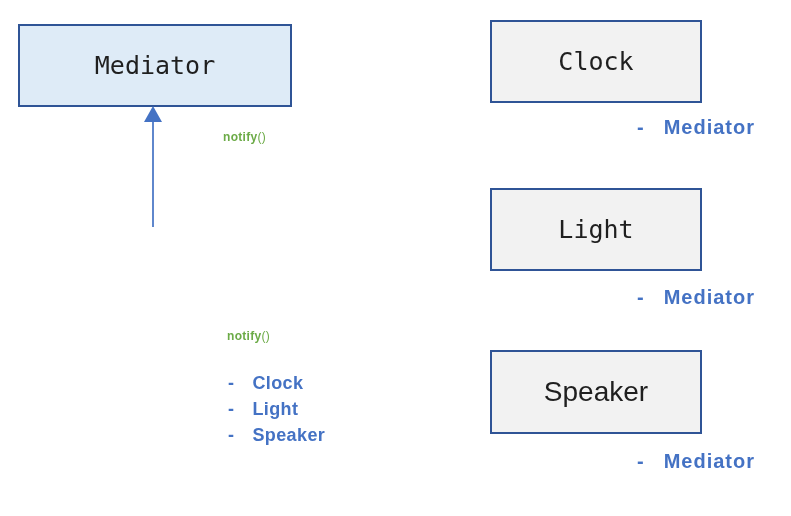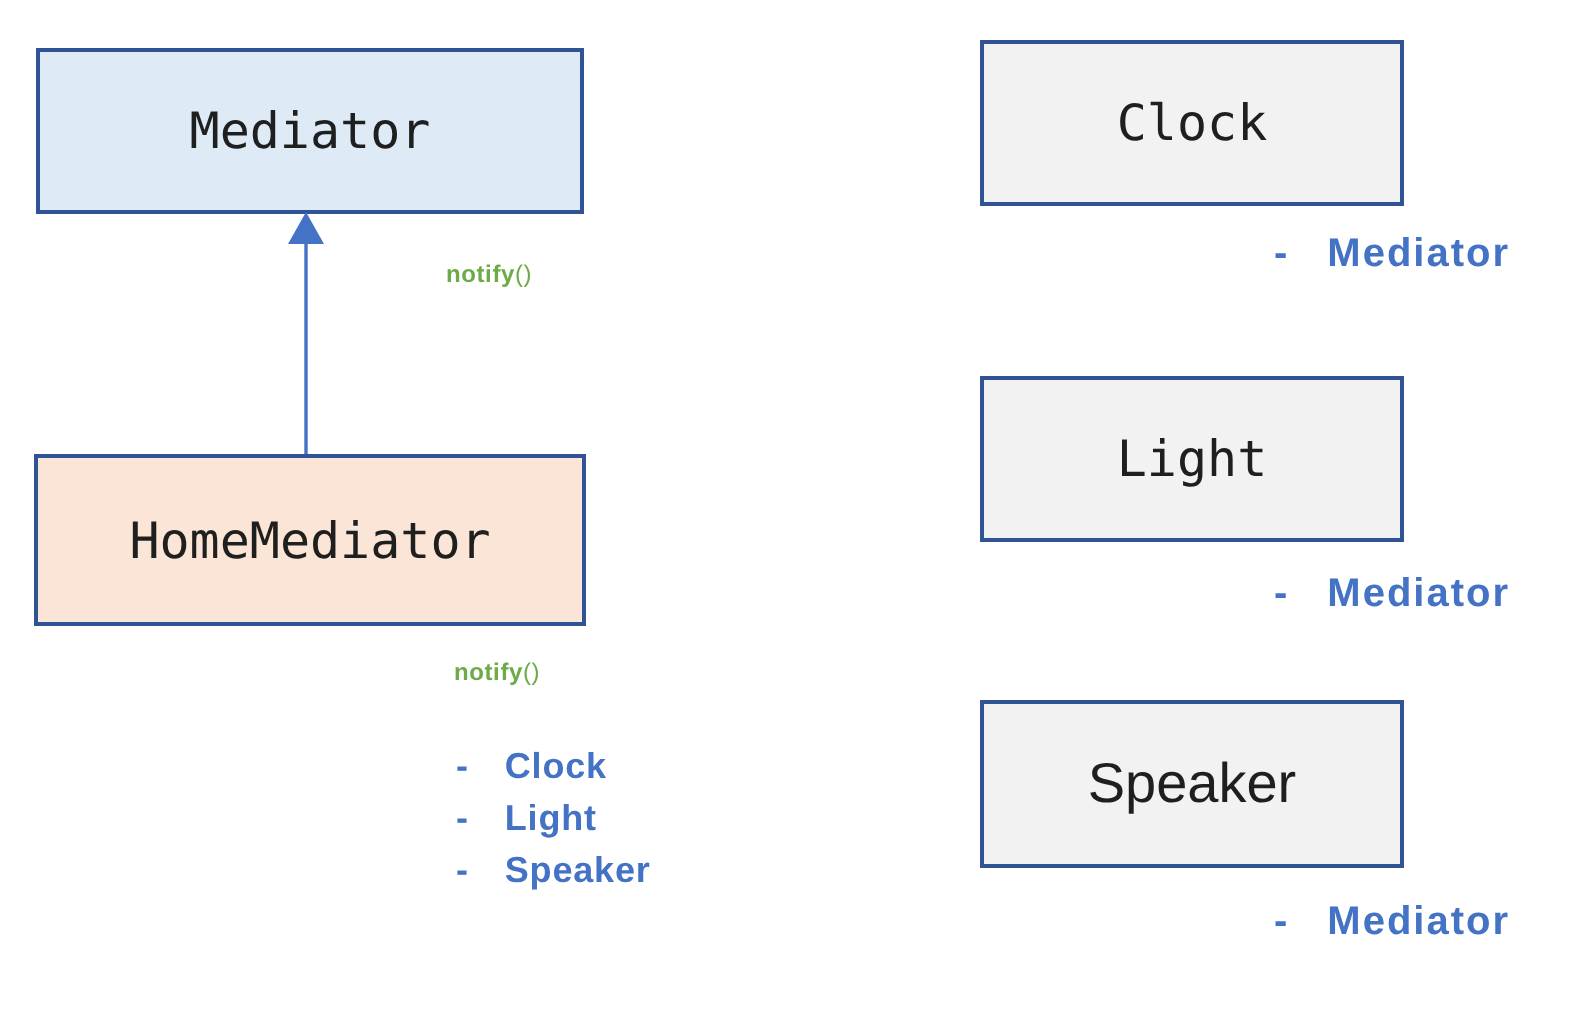--- a/index.html
+++ b/index.html
@@ -103,23 +103,20 @@
 
   <svg class="arrow-svg" width="26" height="122" viewBox="0 0 26 122">
     <line x1="13" y1="14" x2="13" y2="121" stroke="#4472C4" stroke-width="1.7"></line>
     <polygon points="13,0 22,16 4,16" fill="#4472C4"></polygon>
   </svg>
 
   <div class="method-label method-mediator">
     <span>notify</span><span class="parens">()</span>
   </div>
 
-  <div class="box box-homemediator">
-    <span class="mono-label">HomeMediator</span>
-  </div>
 
   <div class="method-label method-homemediator">
     <span>notify</span><span class="parens">()</span>
   </div>
 
   <div class="ref-list">
     <div class="ref-item">
       <span>-</span>
       <span>Clock</span>
     </div>

